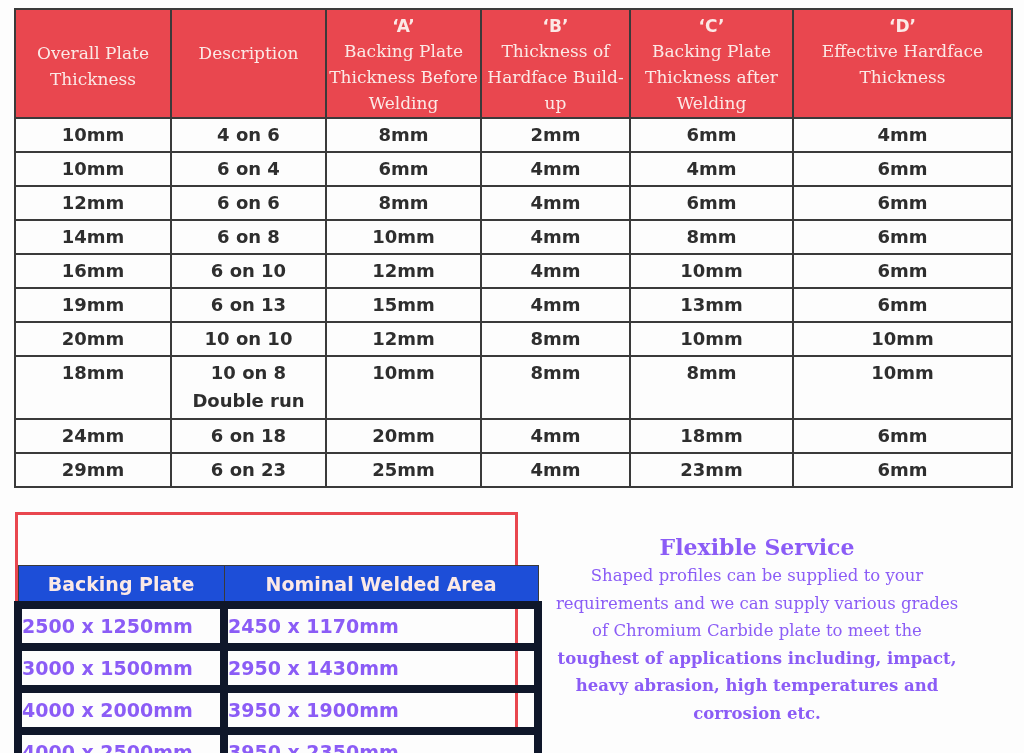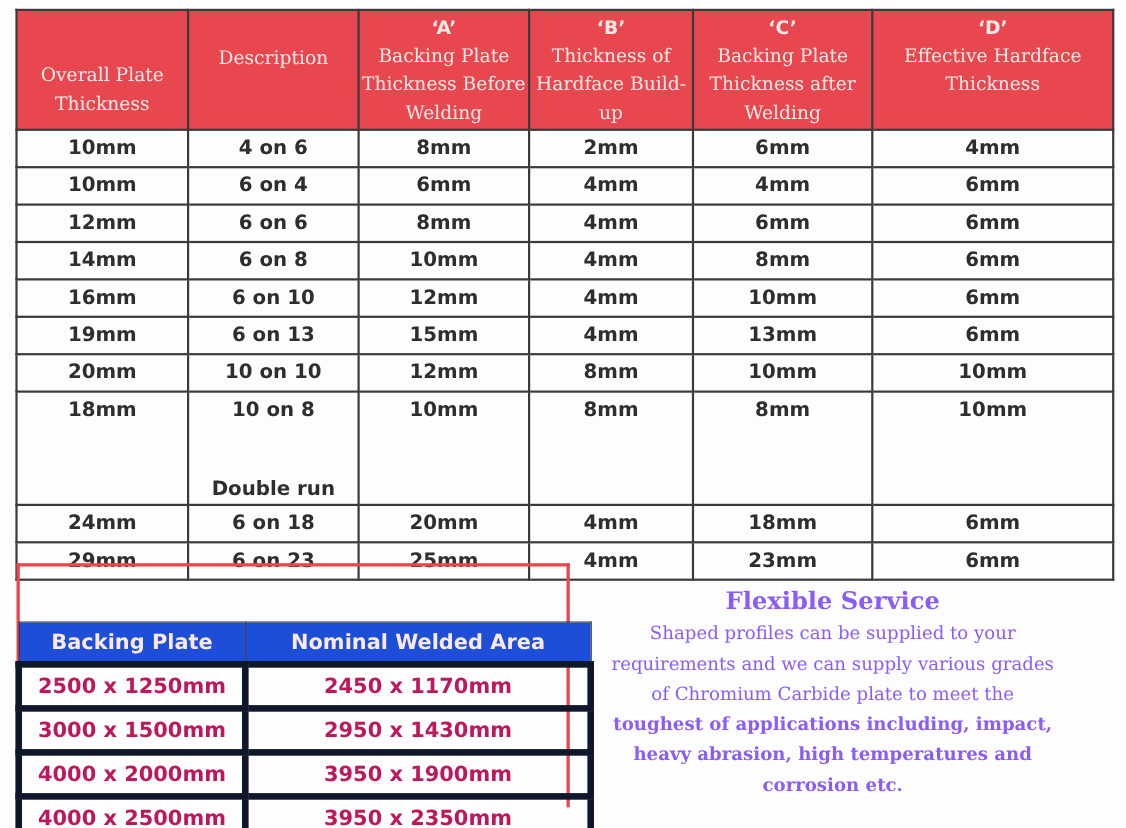--- a/index.html
+++ b/index.html
@@ -6,41 +6,41 @@
   body{width:1024px;height:753px;position:relative;overflow:hidden;font-family:"DejaVu Sans",sans-serif;color:#2a2a2a;}
   .main-table{position:absolute;left:14px;top:8px;width:997px;border-collapse:collapse;table-layout:fixed;}
   .main-table th{background:#e9474f;color:#fbe9e6;font-family:"DejaVu Serif",serif;font-weight:normal;font-size:17px;line-height:26px;border:2px solid #3a3a3a;vertical-align:top;padding:4px 2px 0 2px;height:109px;box-sizing:border-box;}
   .main-table th .code{font-family:"DejaVu Sans",sans-serif;font-weight:bold;display:block;line-height:24px;}
   .main-table td{border:2px solid #3a3a3a;text-align:center;font-weight:bold;font-size:18px;height:34px;padding:0;box-sizing:border-box;color:#2e2e2e;vertical-align:top;line-height:31px;}
   .main-table td.tall{height:63px;}
   .sizes-box{position:absolute;left:15px;top:512px;width:503px;height:222px;border:3px solid #e9474f;border-bottom:none;box-sizing:border-box;}
   .sizes-title{position:absolute;left:15px;top:564px;width:503px;text-align:center;font-family:"DejaVu Serif",serif;color:#e04d57;font-size:21px;}
   .sizes-table{position:absolute;left:14px;top:565px;width:520px;border-collapse:collapse;table-layout:fixed;}
   .sizes-table th{background:#1d4ed8;color:#fbe9e6;font-size:19px;font-weight:bold;height:35px;border:1px solid #3a3a3a;padding:0;}
-  .sizes-table td{border:6px solid #0f172a;font-weight:bold;font-size:19px;text-align:center;height:34px;padding:0;color:#be185d;}
+  .sizes-table td{border:8px solid #0f172a;font-weight:bold;font-size:19px;text-align:left;height:34px;padding:0;color:#8b5cf6;}
   .service{position:absolute;left:552px;top:532px;width:410px;text-align:center;font-family:"DejaVu Serif",serif;color:#8b5cf6;}
   .service h2{margin:0;font-size:22px;font-weight:bold;line-height:30px;}
   .service p{margin:0;font-size:16.5px;line-height:27.5px;}
   .service b{font-weight:bold;}
 </style>
 </head>
 <body>
 
 <table class="main-table">
   <colgroup>
     <col style="width:156px">
       <col style="width:155px">
       <col style="width:155px">
       <col style="width:149px">
       <col style="width:163px">
       <col style="width:219px">
   </colgroup>
   <thead>
     <tr>
-      <th style="padding-top:46px"><span>Overall Plate Thickness</span></th>
+      <th style="padding-top:30px"><span>Overall Plate Thickness</span></th>
       <th style="padding-top:30px"><span>Description</span></th>
       <th><span class="code">‘A’</span><span>Backing Plate Thickness Before Welding</span></th>
       <th><span class="code">‘B’</span><span>Thickness of Hardface Build-up</span></th>
       <th><span class="code">‘C’</span><span>Backing Plate Thickness after Welding</span></th>
       <th><span class="code">‘D’</span><span>Effective Hardface Thickness</span></th>
     </tr>
   </thead>
   <tbody id="main-body">
       <tr>
         <td><span>10mm</span></td>
@@ -93,21 +93,21 @@
       <tr>
         <td><span>20mm</span></td>
         <td><span>10 on 10</span></td>
         <td><span>12mm</span></td>
         <td><span>8mm</span></td>
         <td><span>10mm</span></td>
         <td><span>10mm</span></td>
       </tr>
       <tr>
         <td class="tall"><span>18mm</span></td>
-        <td class="tall"><span>10 on 8</span><div style="line-height: 26px; margin-top: 44px;">Double run</div></td>
+        <td class="tall"><span>10 on 8</span><div style="line-height: 26px;">Double run</div></td>
         <td class="tall"><span>10mm</span></td>
         <td class="tall"><span>8mm</span></td>
         <td class="tall"><span>8mm</span></td>
         <td class="tall"><span>10mm</span></td>
       </tr>
       <tr>
         <td><span>24mm</span></td>
         <td><span>6 on 18</span></td>
         <td><span>20mm</span></td>
         <td><span>4mm</span></td>

